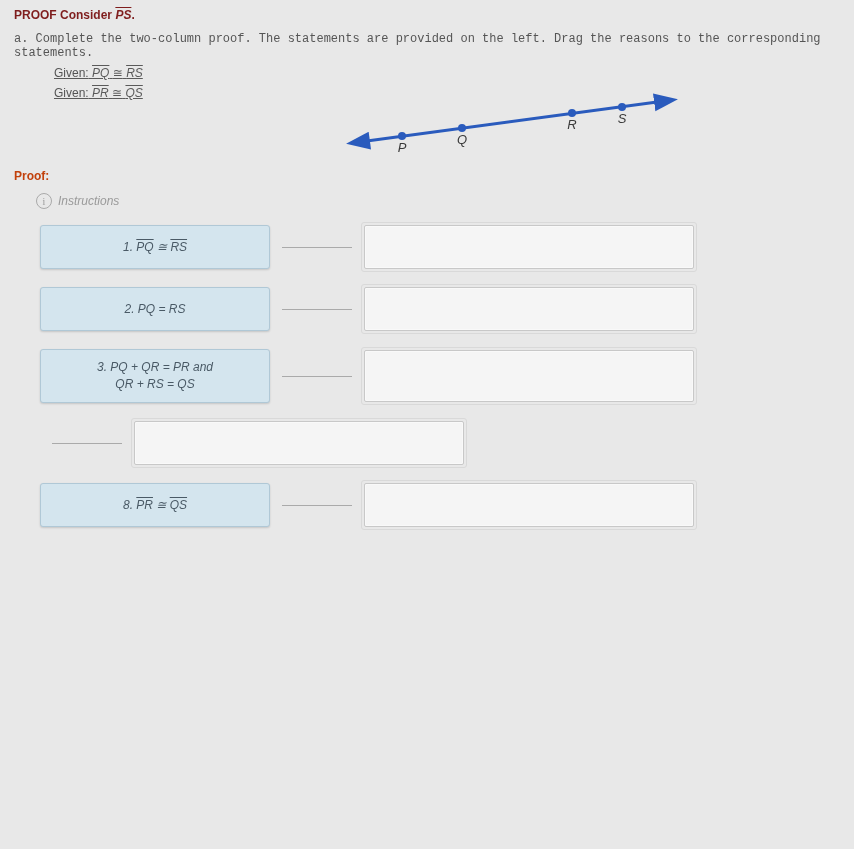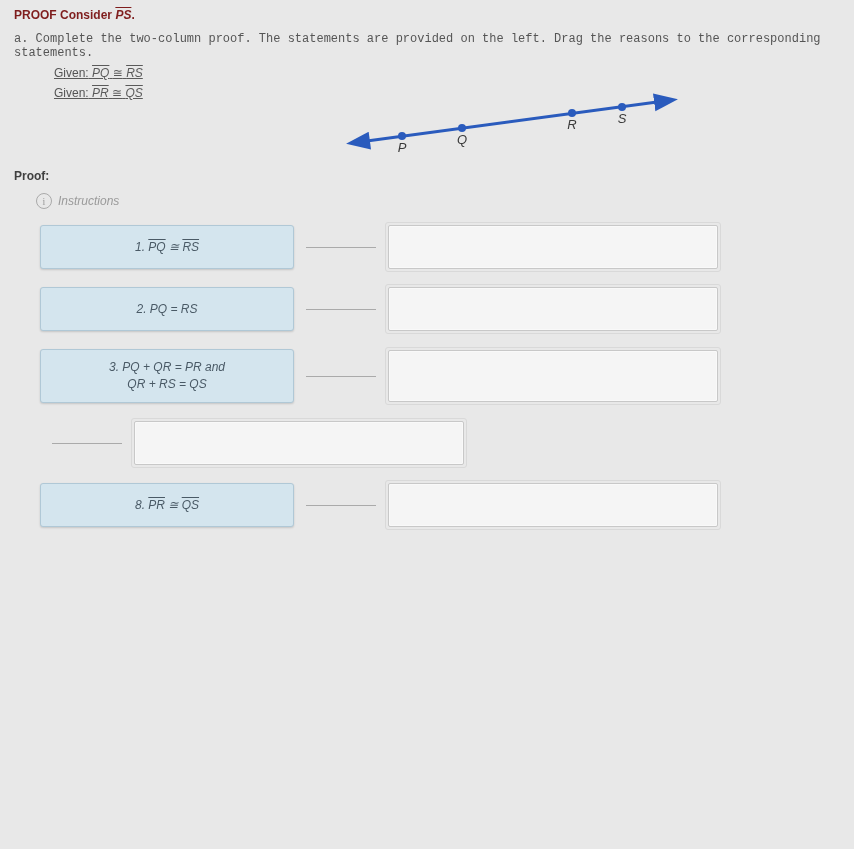--- a/index.html
+++ b/index.html
@@ -14,27 +14,27 @@
     overflow: hidden;
   }
   .header-text { font-weight: bold; font-size: 12px; color: #7f1d1d; }
   .header-text .italic { font-style: italic; }
   .sub-a { margin-top: 10px; font-size: 12px; color: #555; font-family: Liberation Mono, monospace; }
   .given-prove { margin: 6px 0 6px 40px; font-size: 12px; text-decoration: underline; }
   .given-prove .label { color: #555; }
   .overline { text-decoration: overline; font-style: italic; }
   .diagram-wrap { text-align: center; margin: -18px 0 6px 170px; }
   svg.line-diagram { width: 380px; height: 70px; }
-  .proof-label { font-weight: bold; font-size: 12px; color: #404040; margin: 8px 0 10px 0; }
+  .proof-label { font-weight: bold; font-size: 12px; color: #c2410c; margin: 8px 0 10px 0; }
   .instructions { display: flex; align-items: center; gap: 6px; margin: 10px 0 16px 22px; color: #9a9a9a; font-size: 12px; font-style: italic; }
   .instructions .circle { width: 16px; height: 16px; border: 1px solid #aaa; border-radius: 50%; display: inline-flex; align-items: center; justify-content: center; font-style: normal; font-size: 10px; font-family: Georgia, serif; }
   .proof-table { margin-left: 26px; }
   .proof-row { display: flex; align-items: center; margin-bottom: 18px; }
   .stmt-box {
-    width: 254px;
+    width: 230px;
     min-height: 44px;
     background: #d4e5ee;
     border: 1px solid #b0c8d6;
     border-radius: 3px;
     box-shadow: 0 1px 2px rgba(0,0,0,0.15);
     display: flex;
     align-items: center;
     justify-content: center;
     font-size: 12px;
     font-style: italic;

